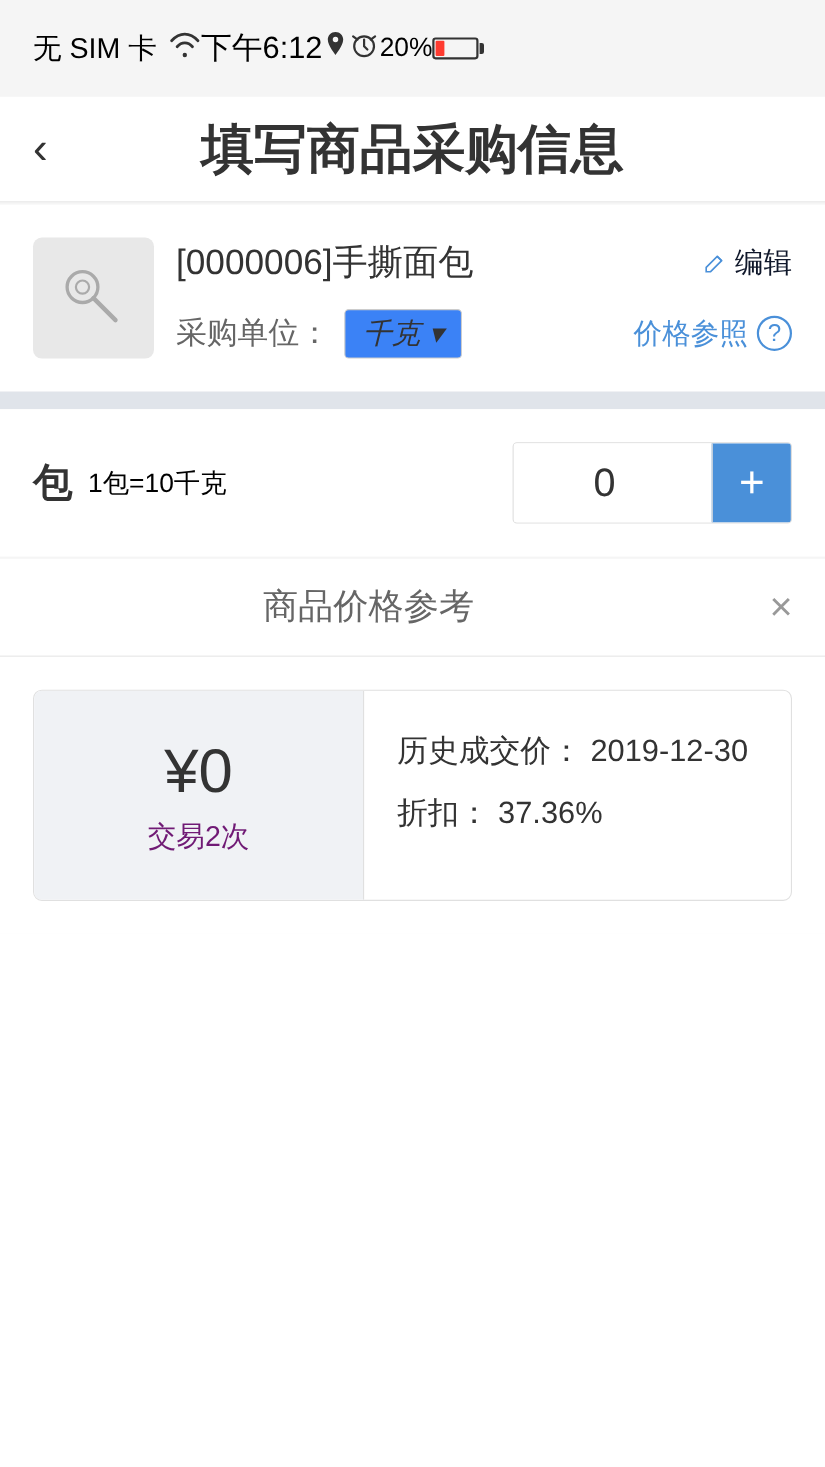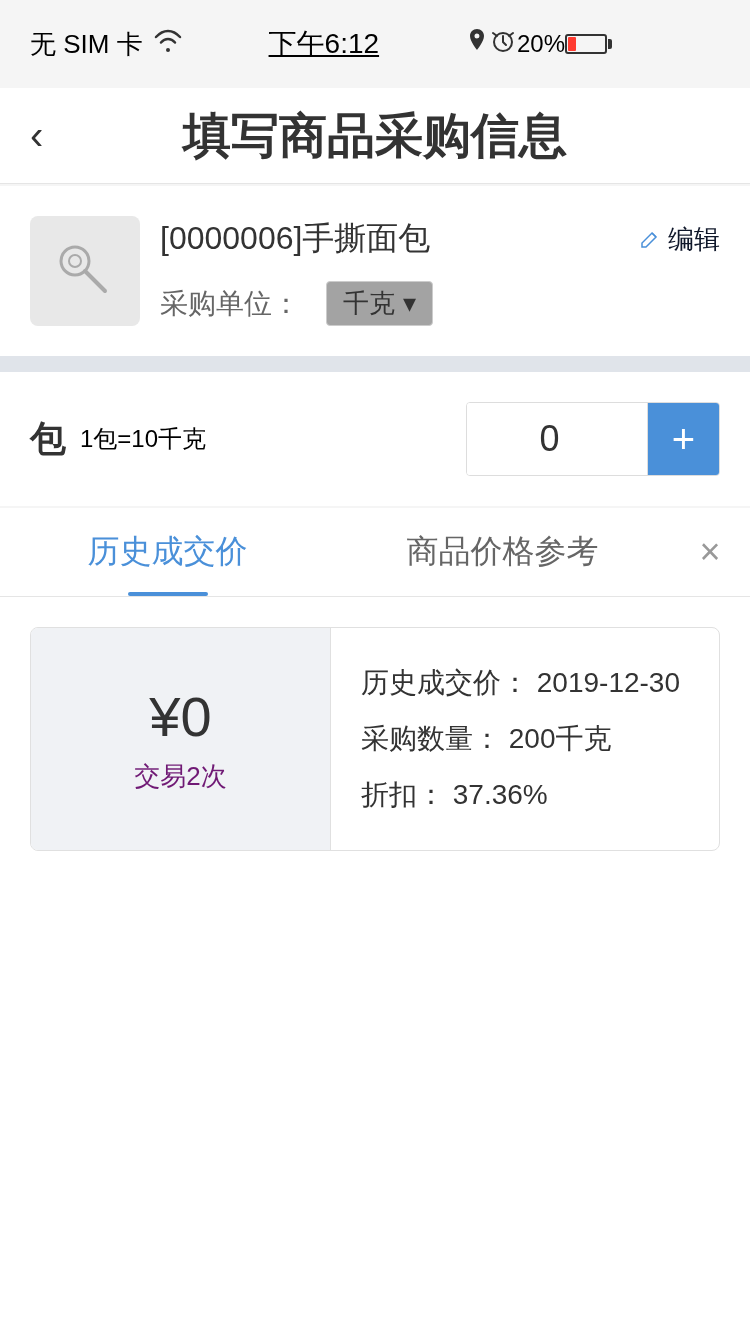--- a/index.html
+++ b/index.html
@@ -12,21 +12,20 @@
       font-size: 28px;
     }
 
     
     .status-bar {
       width: 642px;
       height: 88px;
       background: #f5f5f5;
       display: flex;
       align-items: center;
-      justify-content: space-between;
       padding: 0 30px;
       font-size: 26px;
       font-weight: 500;
     }
     .status-left {
       display: flex;
       align-items: center;
       gap: 10px;
     }
     .status-right {
@@ -89,21 +88,21 @@
       font-weight: 600;
       color: #333;
     }
 
     
     .product-card {
       background: #fff;
       margin-top: 2px;
       padding: 30px;
       display: flex;
-      align-items: flex-end;
+      align-items: center;
       gap: 20px;
     }
     .product-thumb {
       width: 110px;
       height: 110px;
       background: #e8e8e8;
       border-radius: 8px;
       display: flex;
       align-items: center;
       justify-content: center;
@@ -136,33 +135,34 @@
     .product-unit-row {
       display: flex;
       align-items: center;
       justify-content: space-between;
     }
     .unit-label {
       font-size: 28px;
       color: #666;
       display: flex;
       align-items: center;
-      gap: 26px;
+      gap: 13px;
     }
     .unit-select {
       border: 1px solid #ccc;
       border-radius: 4px;
       padding: 4px 16px;
       font-size: 26px;
       color: #333;
-      background: #a3a3a3;
+      background: #3b82f6;
       display: inline-flex;
       align-items: center;
       gap: 8px;
       cursor: pointer;
+      font-style: italic;
     }
     .price-ref {
       font-size: 26px;
       color: #4a90d9;
       display: flex;
       align-items: center;
       gap: 8px;
       cursor: pointer;
     }
 
@@ -328,21 +328,21 @@
   <div class="status-left">
     <span>无 SIM 卡</span>
     <span>
       <svg width="30" height="24" viewBox="0 0 30 24" fill="none">
         <path d="M15 19a2 2 0 100 4 2 2 0 000-4z" fill="#333"></path>
         <path d="M8 13.5C10 11.2 12.4 10 15 10s5 1.2 7 3.5" stroke="#333" stroke-width="2.5" fill="none" stroke-linecap="round"></path>
         <path d="M3 8C6.5 4.2 10.5 2 15 2s8.5 2.2 12 6" stroke="#333" stroke-width="2.5" fill="none" stroke-linecap="round"></path>
       </svg>
     </span>
   </div>
-  <div style="font-size:28px;font-weight:500;text-decoration:underline;">下午6:12</div>
+  <div style="font-size:28px;font-weight:500;">下午6:12</div>
   <div class="status-right">
     <span>
       <svg width="24" height="28" viewBox="0 0 24 28" fill="#333">
         <path d="M12 2C8 2 5 5 5 9c0 5.5 7 14 7 14s7-8.5 7-14c0-4-3-7-7-7zm0 9.5a2.5 2.5 0 110-5 2.5 2.5 0 010 5z"></path>
       </svg>
     </span>
     <span>
       <svg width="28" height="28" viewBox="0 0 28 28" fill="#333">
         <circle cx="14" cy="15" r="9" stroke="#333" stroke-width="2" fill="none"></circle>
         <path d="M14 9v6l3 3" stroke="#333" stroke-width="2" stroke-linecap="round" fill="none"></path>
@@ -384,64 +384,61 @@
       </span>
     </div>
     <div class="product-unit-row">
       <div class="unit-label">
         <span>采购单位：</span>
         <span class="unit-select">
           <span>千克</span>
           <span>▾</span>
         </span>
       </div>
+      <div class="price-ref">
+        <span>价格参照</span>
+        <span style="width:32px;height:32px;border:2px solid #4a90d9;border-radius:50%;display:inline-flex;align-items:center;justify-content:center;font-size:22px;color:#4a90d9;">?</span>
+      </div>
     </div>
   </div>
 </div>
 
 <div class="divider-bar"></div>
 
 <div class="quantity-row">
   <div class="qty-label">
     <span class="qty-unit-big">包</span>
     <span class="qty-unit-small">1包=10千克</span>
   </div>
   <div class="qty-input-group">
     <input type="number" class="qty-input" value="0" style="">
     <div class="qty-plus">+</div>
   </div>
 </div>
 
 <div class="tabs-section">
   <div class="tabs-header">
-    <div class="tab-item active">
-      <span>历史成交价</span>
-    </div>
     <div class="tab-item">
       <span>商品价格参考</span>
     </div>
     <div class="tab-close">×</div>
   </div>
 
   <div class="transaction-list">
     <div class="transaction-card">
       <div class="tx-left">
         <span class="tx-price">¥0</span>
         <span class="tx-count">交易2次</span>
       </div>
       <div class="tx-right">
         <div class="tx-detail-row">
           <span>历史成交价：</span>
           <span>2019-12-30</span>
         </div>
         <div class="tx-detail-row">
-          <span>采购数量：</span>
-          <span>200千克</span>
-        </div>
-        <div class="tx-detail-row">
           <span>折扣：</span>
           <span>37.36%</span>
         </div>
       </div>
     </div>
   </div>
 </div>
 
 <div class="content-bg"></div>
 

